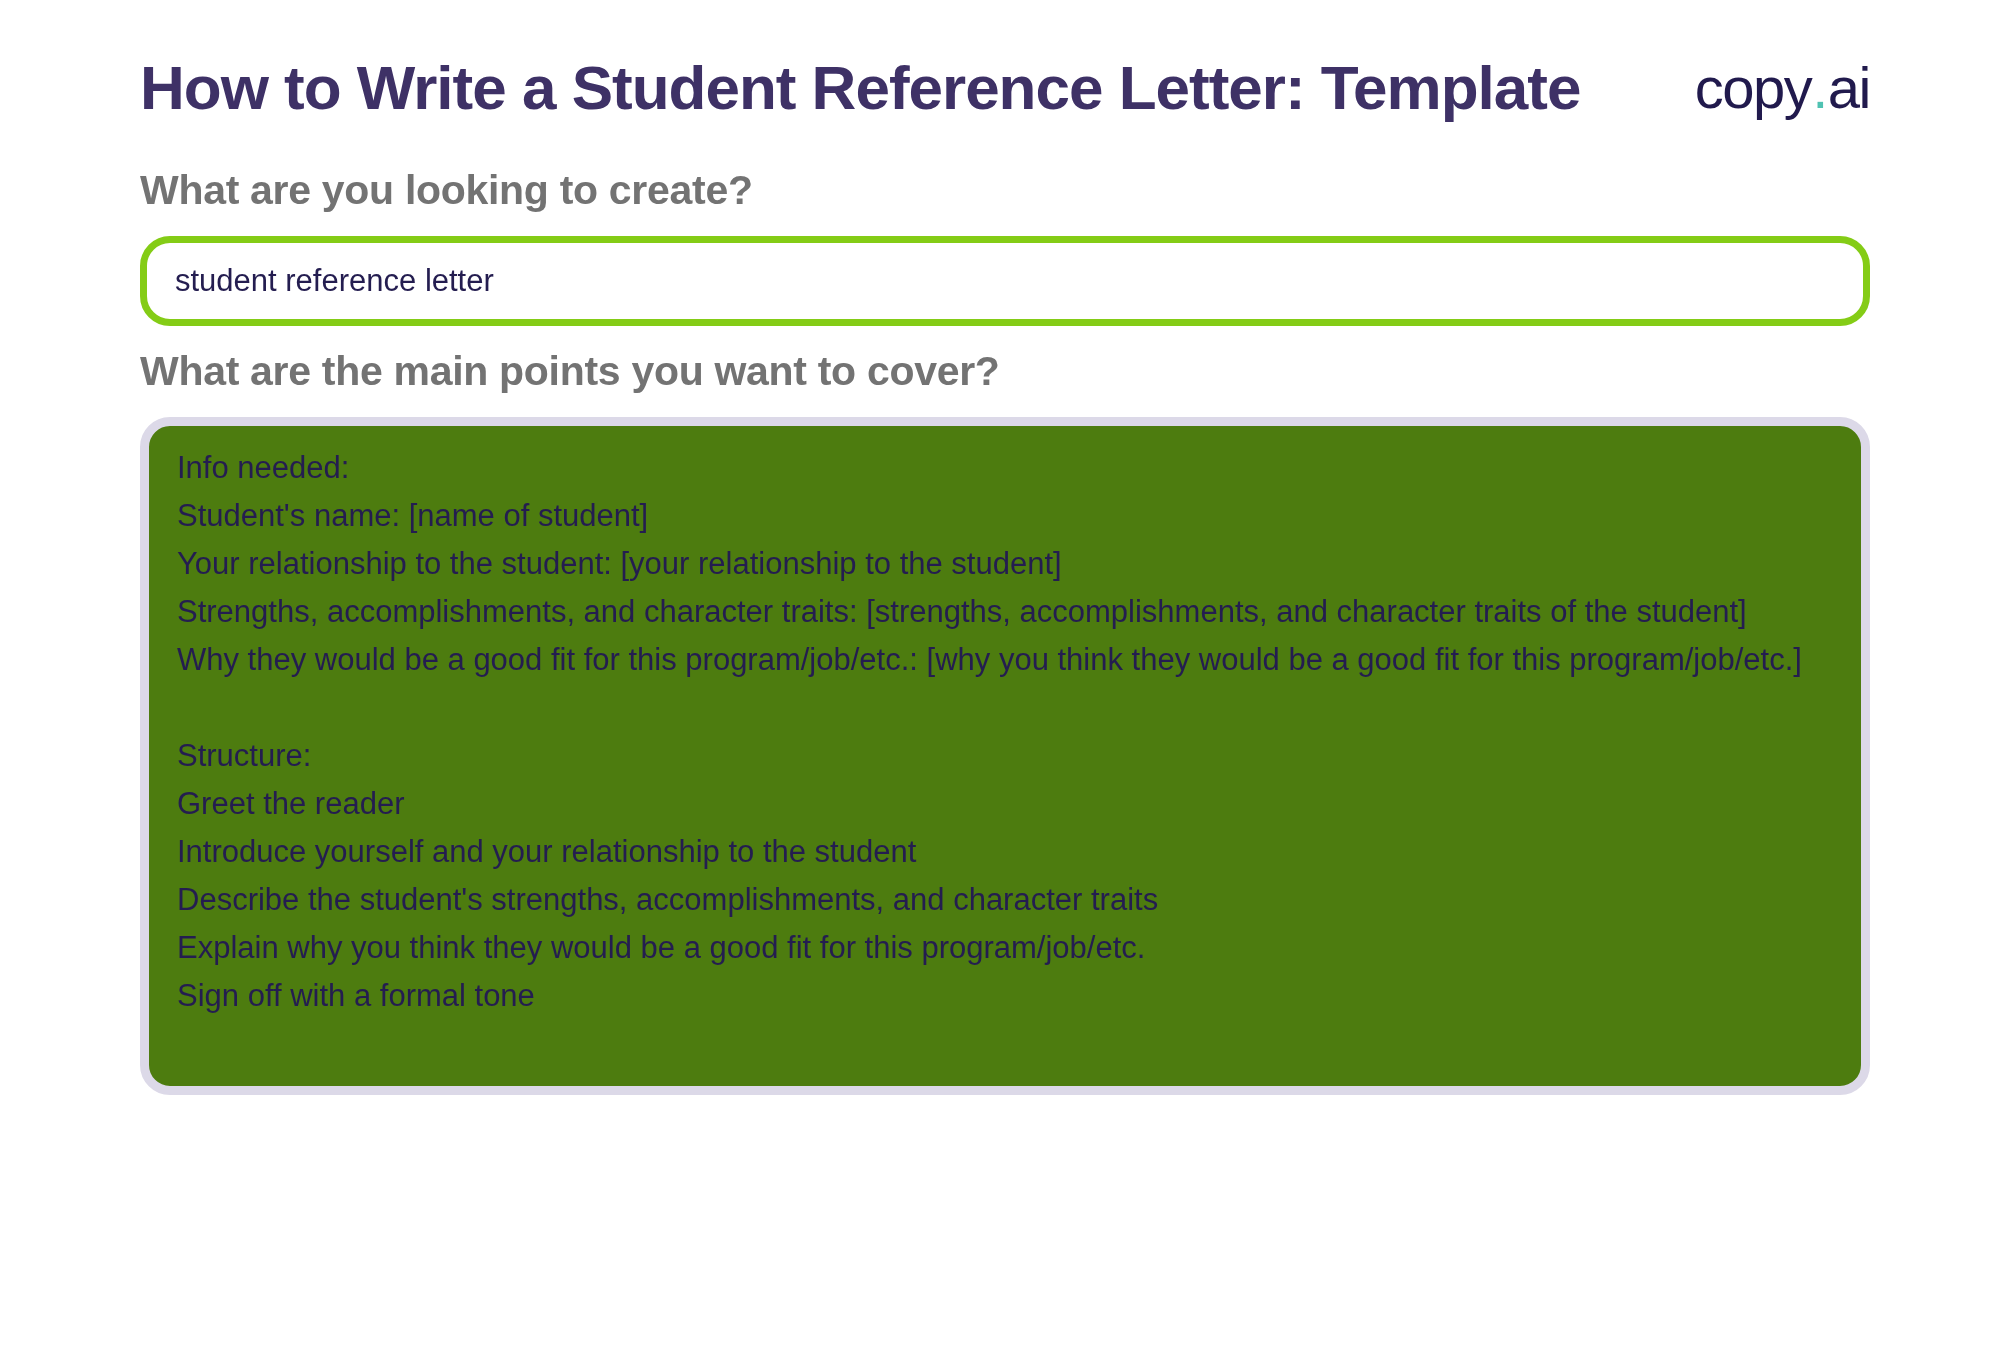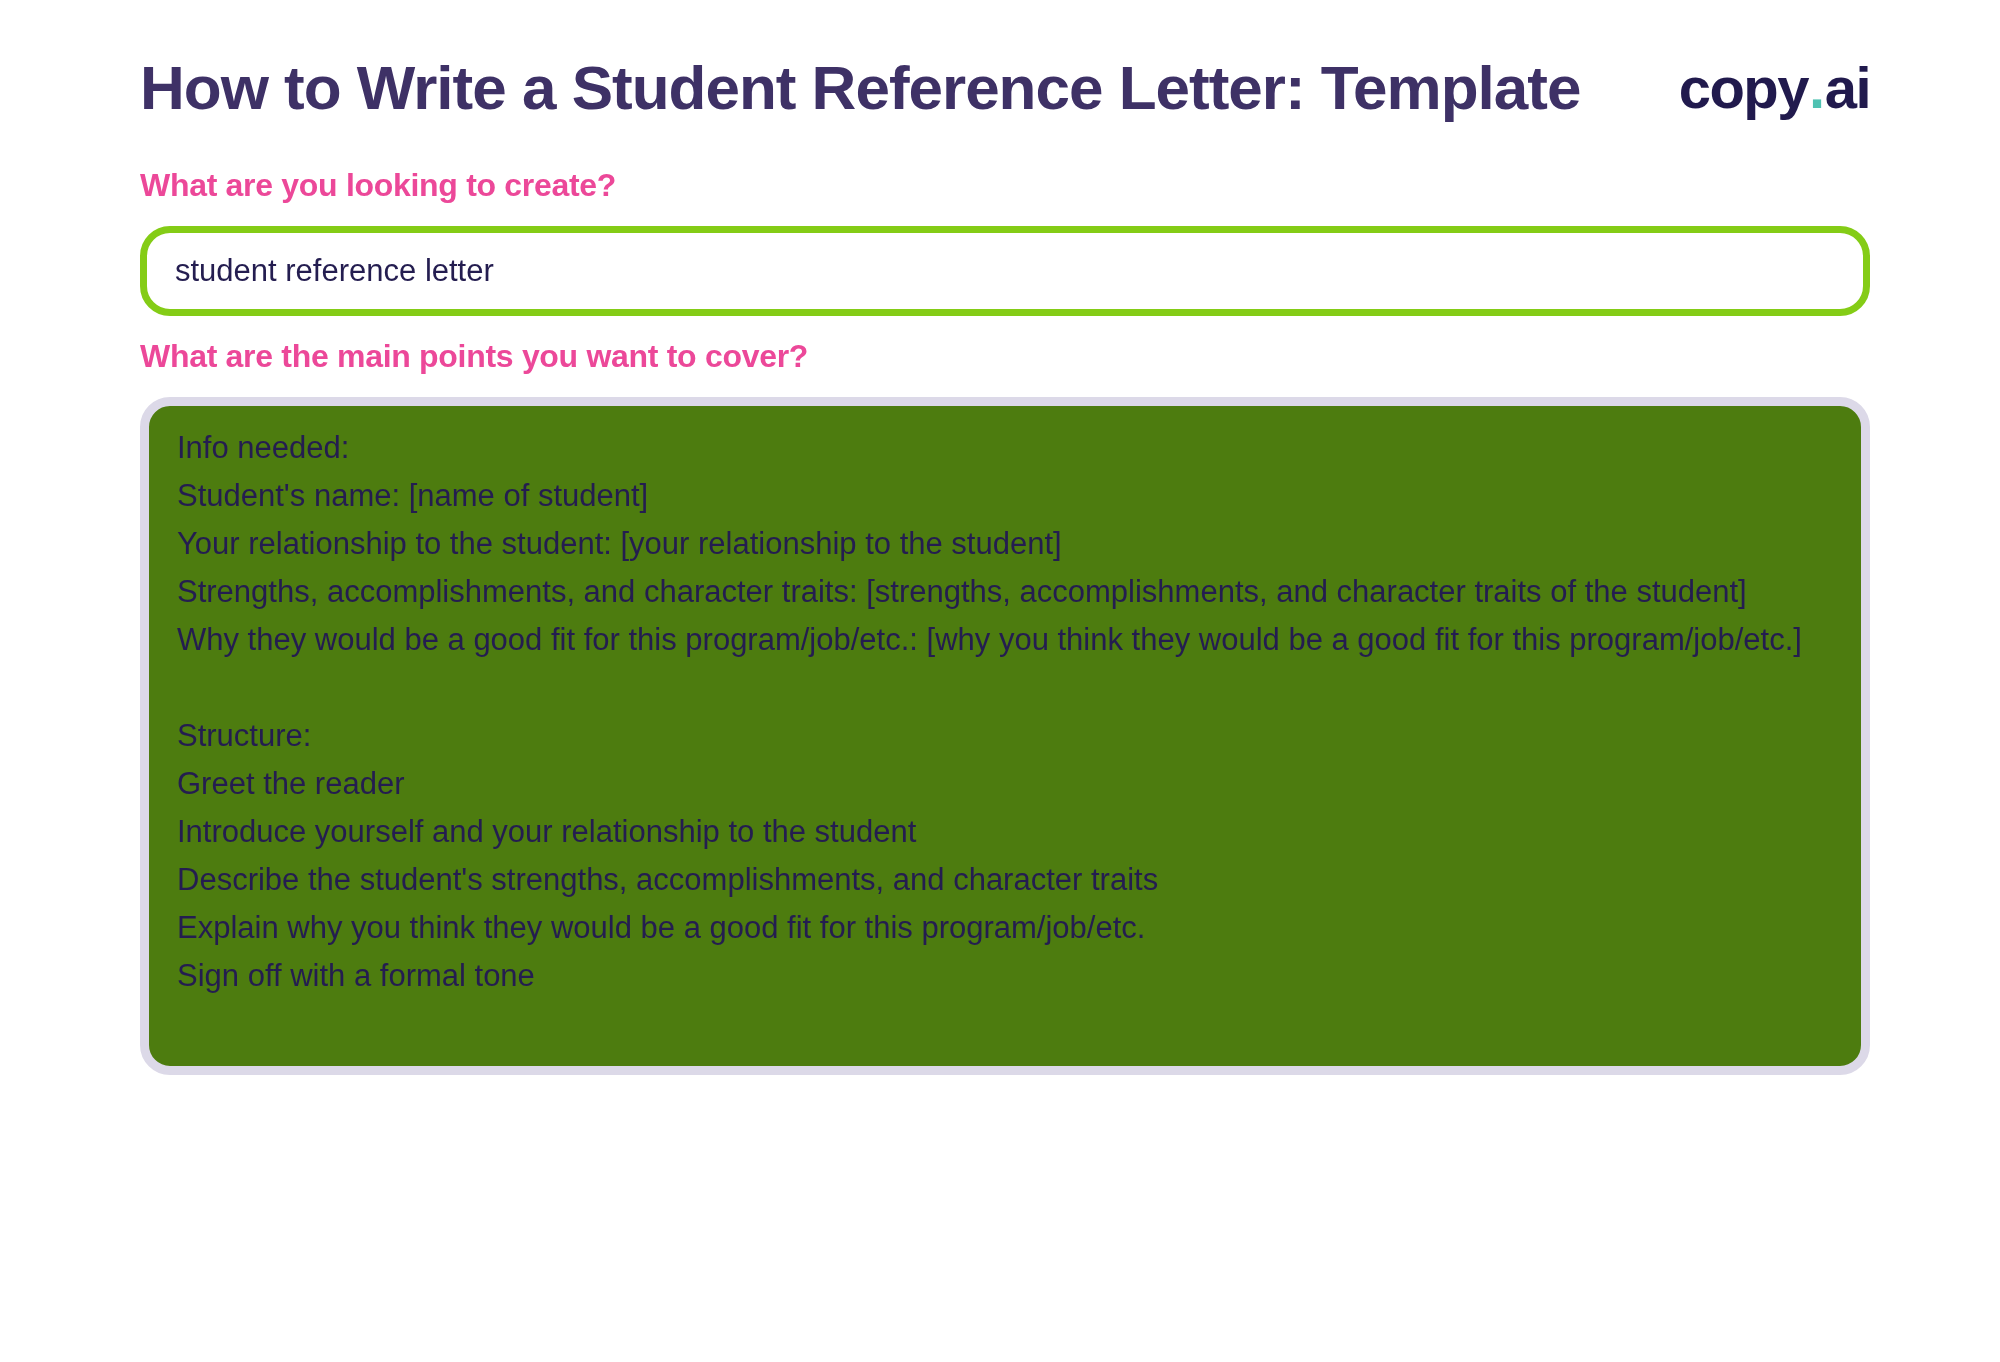--- a/index.html
+++ b/index.html
@@ -27,35 +27,35 @@
   .page-title {
     font-size: 62px;
     font-weight: 700;
     color: #3e3166;
     letter-spacing: -1px;
     line-height: 1.15;
   }
 
   .logo {
     font-size: 58px;
-    font-weight: 700;
+    font-weight: 400;
     color: #211a4d;
     letter-spacing: -1.5px;
     white-space: nowrap;
   }
 
   .logo .logo-dot {
     color: #4fc2b2;
     margin: 0 1px;
   }
 
   .field-label {
-    font-size: 32px;
+    font-size: 41px;
     font-weight: 700;
-    color: #ec4899;
+    color: #737373;
     letter-spacing: -0.3px;
   }
 
   .label-1 { margin-top: 44px; }
   .label-2 { margin-top: 22px; }
 
   .text-input {
     display: block;
     width: 100%;
     height: 90px;

